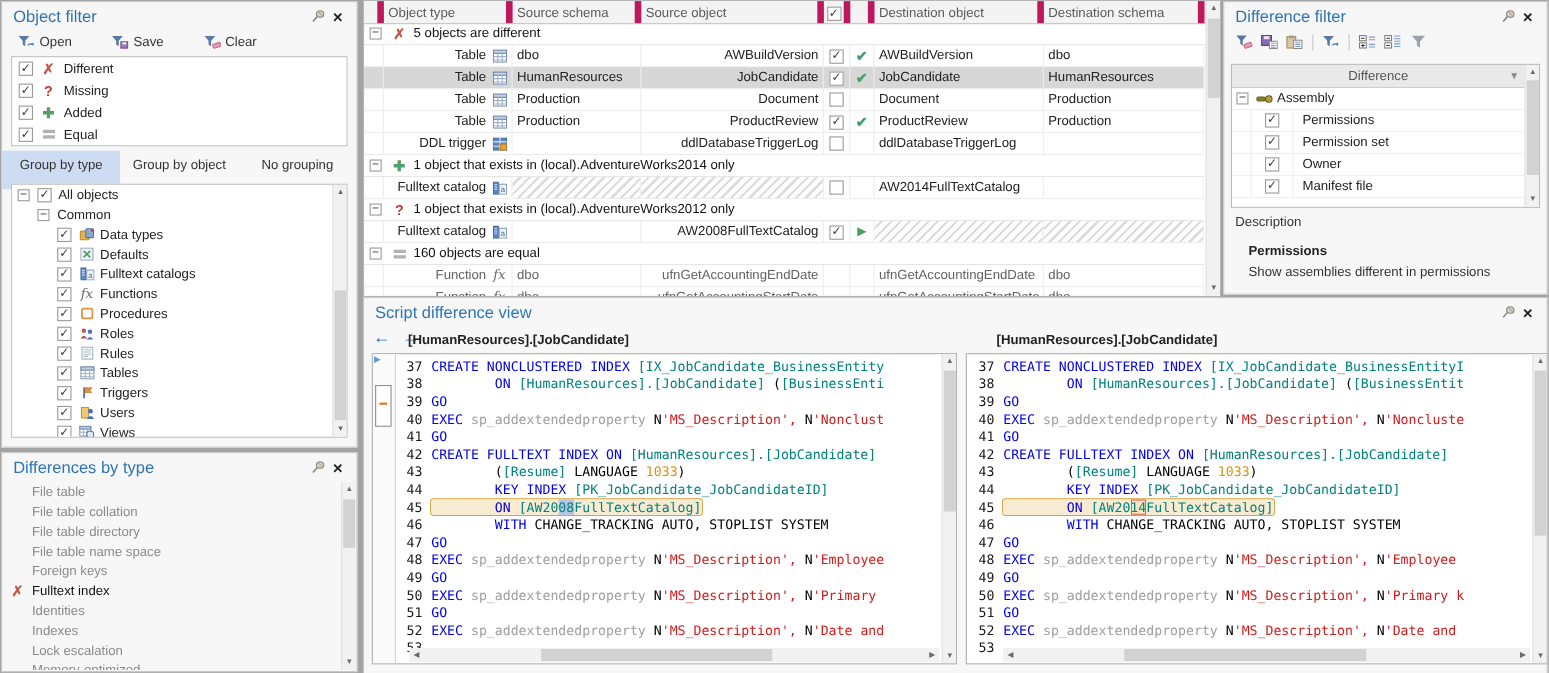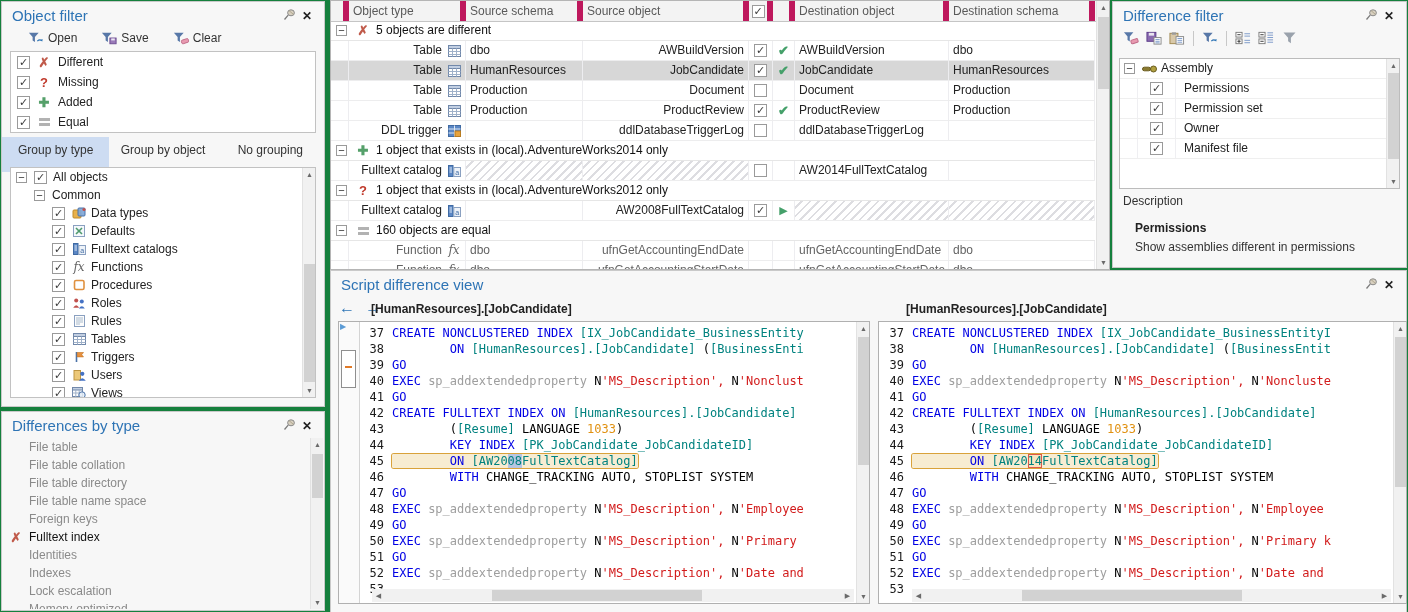--- a/index.html
+++ b/index.html
@@ -1,16 +1,16 @@
 <!DOCTYPE html>
 <html><head>
 <meta charset="utf-8">
 <style>
   html,body{margin:0;padding:0;background:#d8d8d8}
-  #app{position:relative;width:1408px;height:612px;background:#15803d;font-family:"Liberation Sans",sans-serif;font-size:12px;color:#222;overflow:hidden}
+  #app{position:relative;width:1408px;height:612px;background:#a3a3a3;font-family:"Liberation Sans",sans-serif;font-size:12px;color:#222;overflow:hidden}
   .abs{position:absolute}
   .panel{position:absolute;background:#f7f7f7;border:1px solid #c9c9c9;box-sizing:border-box}
   .phead{display:flex;align-items:center;padding:5px 8px 2px 10px}
   .ptitle{color:#2e74b5;font-size:15px;flex:1;white-space:nowrap}
   .pico{width:18px;text-align:center;cursor:pointer;color:#333}
   .pclose{font-size:12px;font-weight:bold;color:#222}
   
   .cb{display:inline-block;width:13px;height:13px;border:1px solid #9a9a9a;background:#fff;font-size:11px;line-height:11px;text-align:center;color:#3a3a3a;box-sizing:border-box;flex:none}
   .xb{display:inline-block;width:11px;height:11px;border:1px solid #9a9a9a;background:#fff;font-size:11px;line-height:8px;text-align:center;color:#333;box-sizing:border-box;flex:none}
   .icw{display:inline-flex;width:16px;justify-content:center;align-items:center;flex:none}
@@ -22,21 +22,21 @@
   .ig-chk{color:#45a06a;font-weight:700;font-size:13px}
   .ig-play{color:#45a06a;font-size:11px}
   .ig-fx{font-style:italic;color:#666;font-family:"DejaVu Serif",serif;font-size:12px}
   
   .vsb{position:absolute;width:13px;background:#f1f1f1;border-left:1px solid #e2e2e2;box-sizing:border-box}
   .hsb{position:absolute;height:13px;background:#f1f1f1;box-sizing:border-box}
   .sba{position:absolute;font-size:7px;color:#6a6a6a;width:13px;height:13px;line-height:13px;text-align:center;user-select:none}
   .sbt{position:absolute;background:#d2d2d2}
   
   #p-objfilter{left:1px;top:1px;width:324px;height:406px}
-  .of-toolbar{display:flex;gap:24px;padding:5px 4px 6px 26px;align-items:center}
+  .of-toolbar{display:flex;gap:36px;padding:5px 4px 6px 14px;align-items:center}
   .tbtn{display:inline-flex;align-items:center;gap:4px;cursor:pointer}
   .tlbl{color:#333}
   .of-status{margin:0 8px;border:1px solid #c2c2c2;background:#fff}
   .srow{height:20px;display:flex;align-items:center;gap:6px;padding-left:6px}
   .slbl{color:#222}
   .of-tabs{display:flex;margin-top:4px}
   .tab{flex:1;text-align:center;padding:6px 0 15px;color:#333;cursor:pointer;white-space:nowrap}
   .tab.act{background:#cddcf2}
   .of-tree{position:absolute;left:8px;right:8px;top:165px;bottom:8px;border:1px solid #c2c2c2;background:#fff;overflow:hidden}
   .trow{height:18px;display:flex;align-items:center}
@@ -607,20 +607,24 @@
         </span>
         <span class="tibtn">
           <span class="icw">
             <svg width="15" height="14" viewBox="0 0 15 14">
               <path d="M1.5 1.5h12l-4.6 5.2v5.6l-2.8-2V6.7z" fill="#9aa2ac"></path>
             </svg>
           </span>
         </span>
       </div>
     <div class="dfgrid">
+      <div class="dfhead">
+        <span>Difference</span>
+        <span class="dfdd">▼</span>
+      </div>
       <div id="df-rows">
           <div class="dfrow g">
             <span class="xb">−</span>
             <span class="icw">
               <svg width="15" height="10" viewBox="0 0 15 10">
                 <rect x=".5" y="3.2" width="8" height="3.6" rx="1.8" fill="#8a7a30" stroke="#6a5c1e"></rect>
                 <circle cx="11.5" cy="5" r="3" fill="#b0a040" stroke="#6a5c1e"></circle>
               </svg>
             </span>
             <span class="dfglab">Assembly</span>

